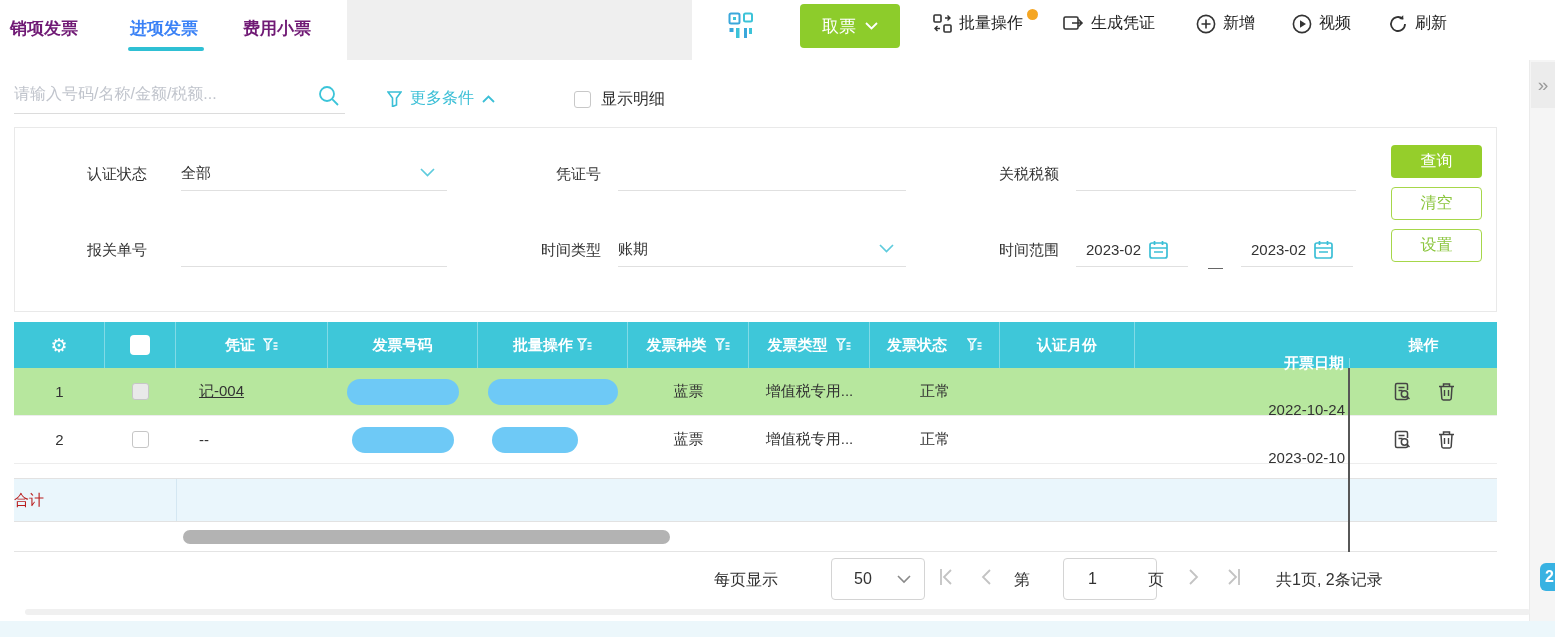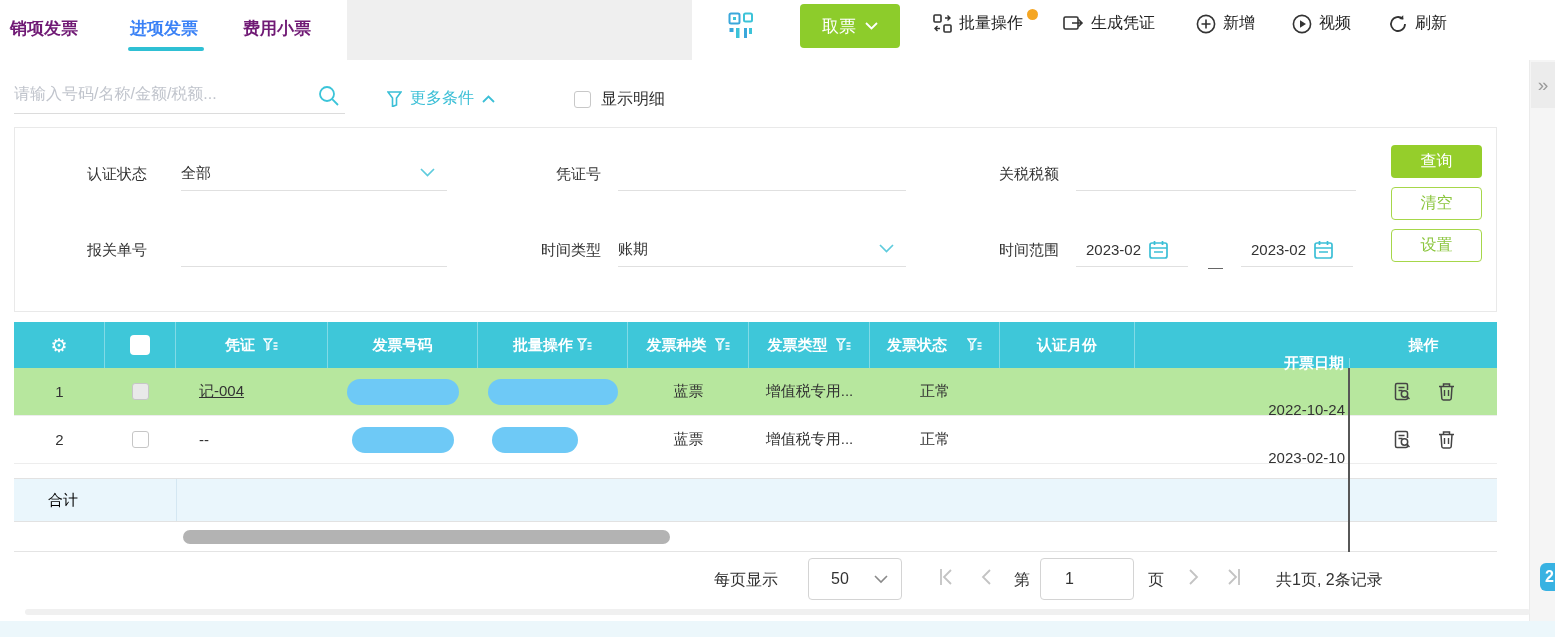--- a/index.html
+++ b/index.html
@@ -72,31 +72,31 @@
   .td.c2 { justify-content:flex-start; padding-left:23px; }
   .td.c9, .th.c9 { justify-content:flex-end; padding-right:5px;margin-top:36px; }
   .voucher-link { text-decoration:underline; cursor:pointer; color:#333; }
   .row-cbx { width:17px; height:17px; border:1px solid #c6c6c6; border-radius:3px; background:#e9e9e9; }
   .head-cbx { width:20px; height:20px; border-radius:4px; background:#fff; }
   .blob { height:26px; border-radius:13px; background:#6ec9f6; }
   .gap-row { height:14px; background:#fff; }
   .total-row { display:flex; height:44px; background:#eaf6fc; border-top:1px solid #e2e2e2;
                border-bottom:1px solid #e2e2e2; align-items:center; }
   .total-cell { width:163px; height:100%; border-right:1px solid #d4e7f2; display:flex;
-                align-items:center; padding-left:34px; font-size:15px; color:#000000; }
+                align-items:center; font-size:15px; color:#b91c1c; }
   .scroll-row { position:relative; height:30px; background:#fff; border-bottom:1px solid #e4e4e4; }
   .scroll-thumb { position:absolute; left:169px; top:8px; width:487px; height:14px;
                   border-radius:7px; background:#b3b3b3; cursor:grab; }
   .col-divider { position:absolute; left:1348px; top:368px; width:2px; height:184px; background:#575757; }
   .opbtn { cursor:pointer; display:flex; align-items:center; }
 
   
   .pg-text { position:absolute; top:570px; font-size:16px; color:#333; }
   .pg-box { position:absolute; top:558px; height:42px; border:1px solid #d4d4d4; border-radius:4px;
-            background:#fff; font-size:16px; color:#333; display:flex; align-items:center; cursor:pointer; }
+            background:#fff; font-size:16px; color:#333; display:flex; align-items:center; cursor:pointer;margin-left:23px; }
   .pg-ic { position:absolute; top:568px; cursor:pointer; }
 
   
   .right-strip { position:absolute; left:1529px; top:60px; width:26px; height:577px;
                  background:#f5f5f5; border-left:1px solid #ebebeb; }
   .collapse-btn { position:absolute; left:1531px; top:62px; width:24px; height:46px;
                   background:#ececec; color:#9a9a9a; font-size:19px; display:flex;
                   align-items:center; justify-content:center; cursor:pointer; }
   .badge { position:absolute; left:1540px; top:563px; width:24px; height:28px; border-radius:6px;
            background:#38b2e2; color:#fff; font-weight:bold; font-size:16px; display:flex;

